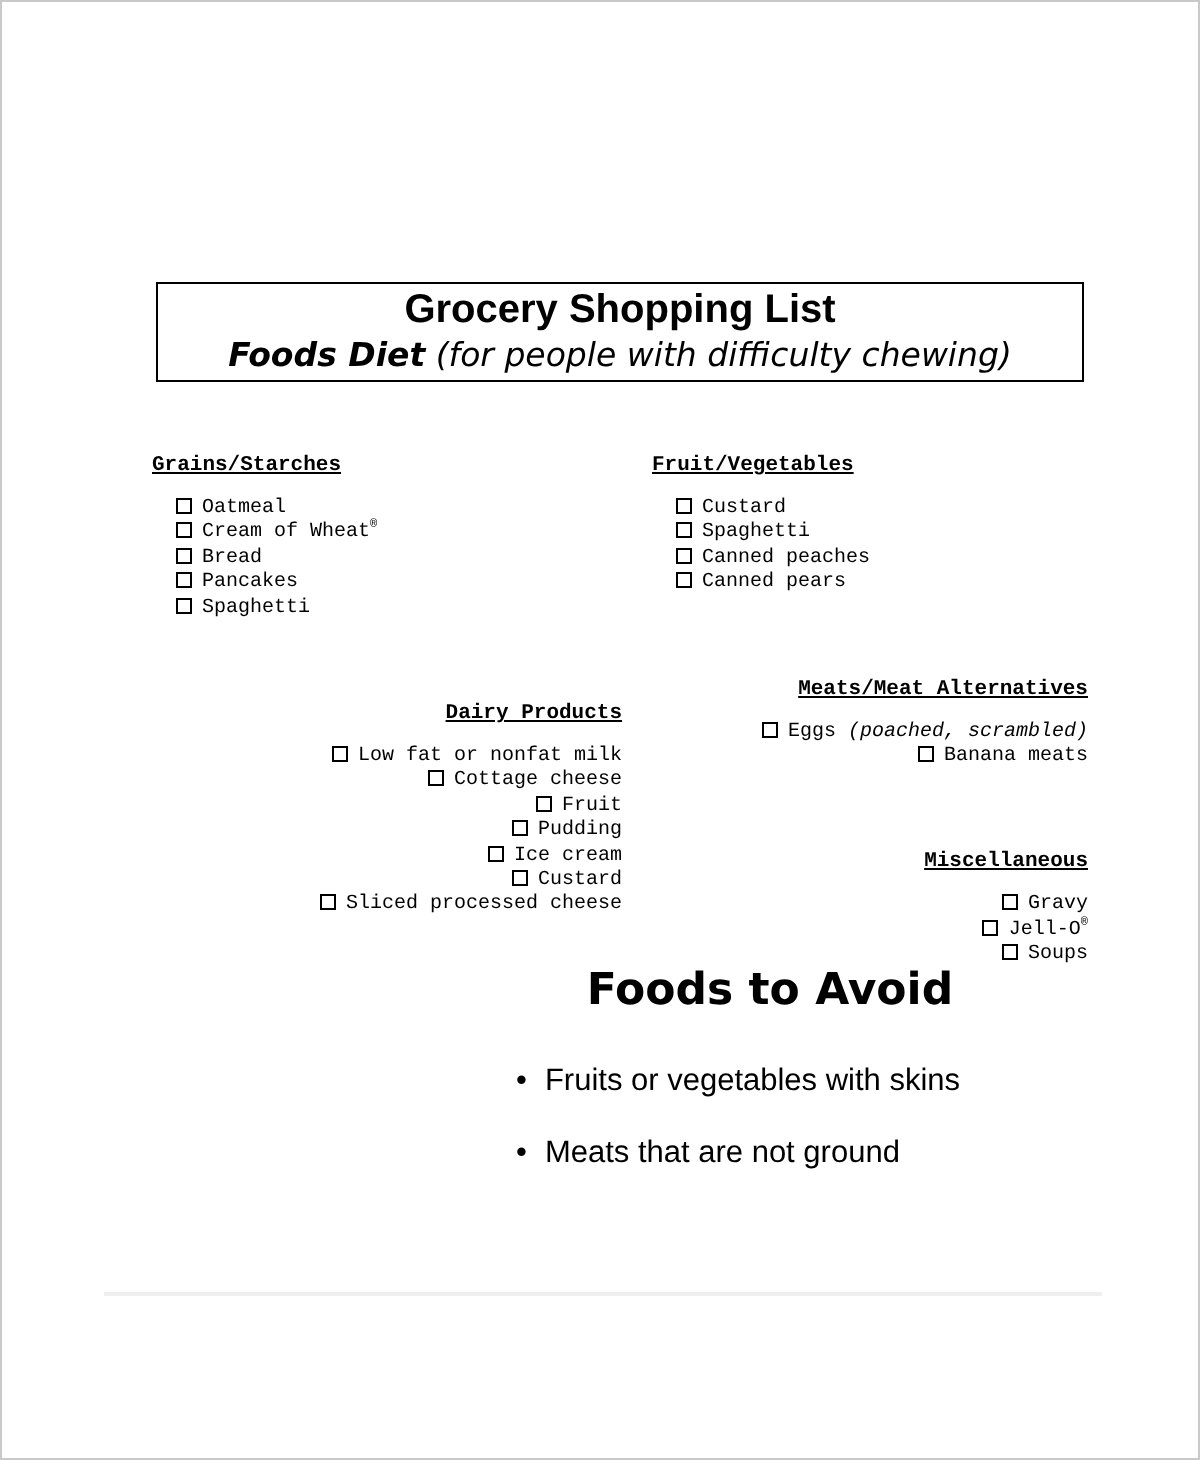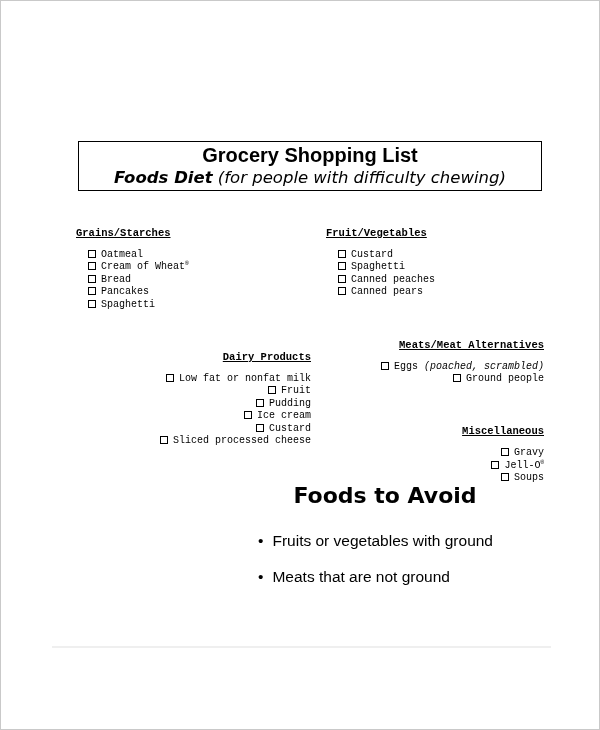--- a/index.html
+++ b/index.html
@@ -123,50 +123,51 @@
         <div class="sec-title">Grains/Starches</div>
         <div class="item"><span class="cb"></span><span>Oatmeal</span></div>
         <div class="item"><span class="cb"></span><span>Cream of Wheat</span><sup class="reg">®</sup></div>
         <div class="item"><span class="cb"></span><span>Bread</span></div>
         <div class="item"><span class="cb"></span><span>Pancakes</span></div>
         <div class="item"><span class="cb"></span><span>Spaghetti</span></div>
       </div>
       <div class="section">
         <div class="sec-title">Dairy Products</div>
         <div class="item"><span class="cb"></span><span>Low fat or nonfat milk</span></div>
+        <div class="item"><span class="cb"></span><span>Cottage cheese</span></div>
         <div class="item"><span class="cb"></span><span>Fruit</span></div>
         <div class="item"><span class="cb"></span><span>Pudding</span></div>
         <div class="item"><span class="cb"></span><span>Ice cream</span></div>
         <div class="item"><span class="cb"></span><span>Custard</span></div>
         <div class="item"><span class="cb"></span><span>Sliced processed cheese</span></div>
       </div>
     </div>
   <div class="col col-right" id="col-right">
       <div class="section">
         <div class="sec-title">Fruit/Vegetables</div>
         <div class="item"><span class="cb"></span><span>Custard</span></div>
         <div class="item"><span class="cb"></span><span>Spaghetti</span></div>
         <div class="item"><span class="cb"></span><span>Canned peaches</span></div>
         <div class="item"><span class="cb"></span><span>Canned pears</span></div>
       </div>
       <div class="section">
         <div class="sec-title">Meats/Meat Alternatives</div>
         <div class="item"><span class="cb"></span><span>Eggs </span><span class="it">(poached, scrambled)</span></div>
-        <div class="item"><span class="cb"></span><span>Ground people</span></div>
+        <div class="item"><span class="cb"></span><span>Banana meats</span></div>
       </div>
       <div class="section">
         <div class="sec-title">Miscellaneous</div>
         <div class="item"><span class="cb"></span><span>Gravy</span></div>
         <div class="item"><span class="cb"></span><span>Jell-O</span><sup class="reg">®</sup></div>
         <div class="item"><span class="cb"></span><span>Soups</span></div>
       </div>
     </div>
 
   <div class="avoid-heading">Foods to Avoid</div>
 
   <div class="bullets">
-    <div class="bullet-item"><span class="dot">•</span><span>Fruits or vegetables with ground</span></div>
+    <div class="bullet-item"><span class="dot">•</span><span>Fruits or vegetables with skins</span></div>
     <div class="bullet-item"><span class="dot">•</span><span>Meats that are not ground</span></div>
   </div>
 
   <div class="footer-line"></div>
 
 </div>
 
 </body></html>

